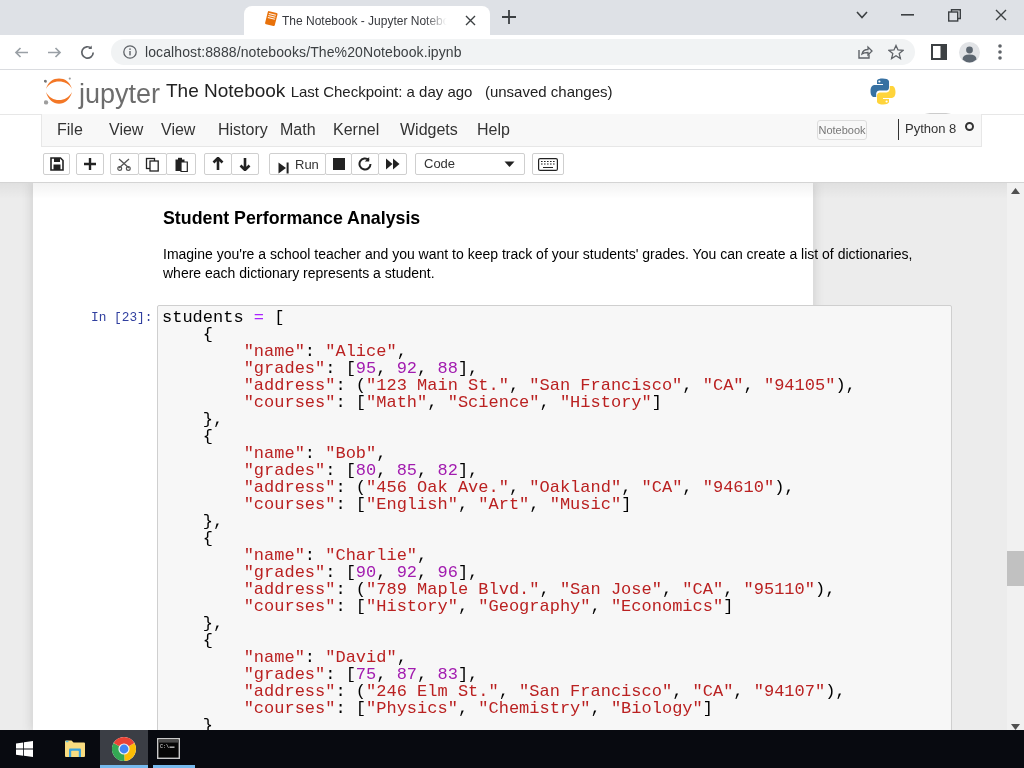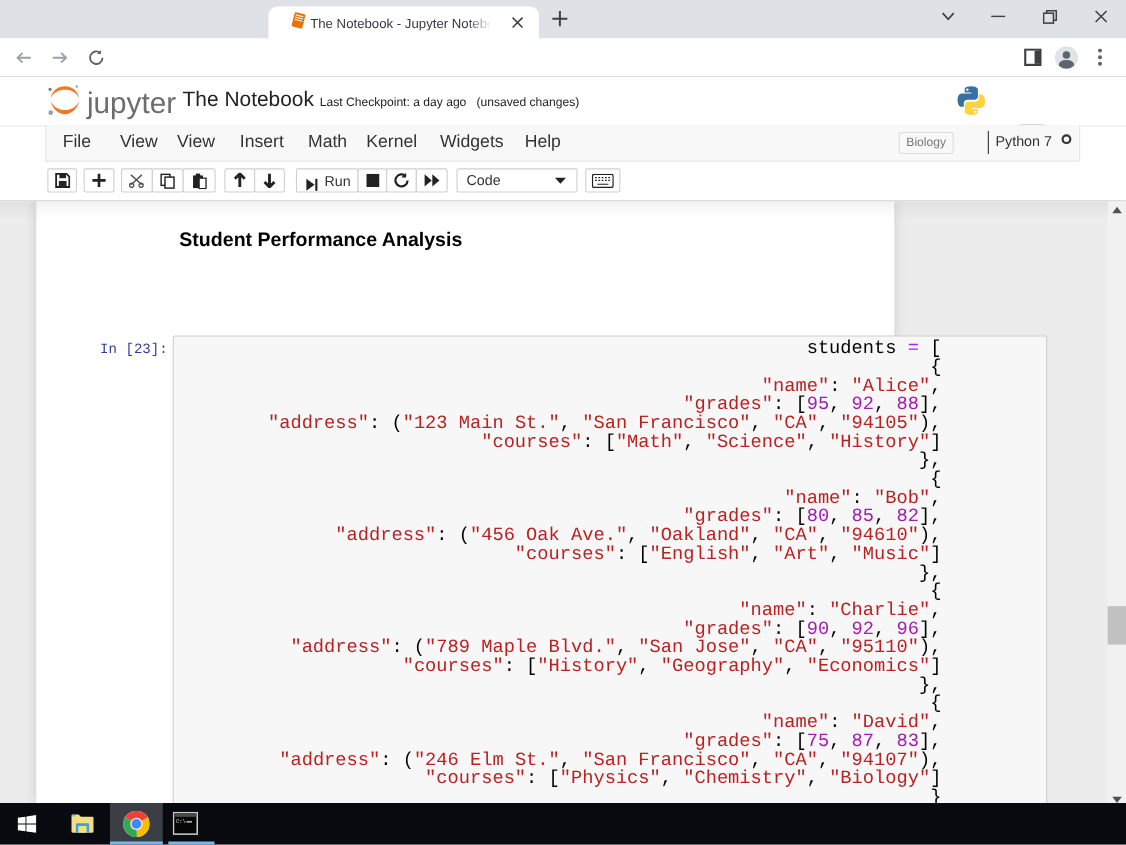--- a/index.html
+++ b/index.html
@@ -17,41 +17,41 @@
 .tabx svg { display:block; }
 
 
 #addrbar { position:absolute; left:0; top:35px; width:1024px; height:35px; background:#fff; border-bottom:1px solid #dadce0; }
 #omnibox { position:absolute; left:111px; top:4px; width:804px; height:26px; background:#f1f3f4; border-radius:13px; }
 #url { position:absolute; left:34px; top:5px; font-size:14px; color:#3c4043; letter-spacing:0.1px; }
 
 
 #jheader { position:absolute; left:0; top:70px; width:1024px; height:44px; background:#fff; }
 #jname { position:absolute; left:166px; top:10px; font-size:19px; color:#222; }
-#jchk { font-size:11px; color:#222; }
+#jchk { font-size:15px; color:#222; }
 #logout { position:absolute; left:918px; top:7px; width:40px; height:27px; border:1px solid #ccc; border-radius:12px; background:#fff; font-size:13px; color:#333; text-align:center; line-height:25px;margin-top:36px; }
 
 
 #menubar { position:absolute; left:41px; top:114px; width:941px; height:33px; background:#f8f8f8; border:1px solid #e7e7e7; border-top:none; }
 #menutopline { position:absolute; left:0; top:114px; width:1024px; height:1px; background:#e7e7e7; }
 .mitem { position:absolute; top:7px; font-size:16px; color:#333; }
 #trusted { position:absolute; left:775px; top:6px; width:50px; height:20px; border:1px solid #ddd; border-radius:3px; font-size:11px; color:#777; text-align:center; line-height:18px; }
 #kernsep { position:absolute; left:856px; top:5px; width:1px; height:21px; background:#333; }
 #kernname { position:absolute; left:863px; top:7px; font-size:13px; color:#333; }
 #kernind { position:absolute; left:923px; top:8px; width:9px; height:9px; border:2px solid #333; border-radius:50%; }
 
 
 #toolbar { position:absolute; left:0; top:148px; width:1024px; height:35px; background:#fff; border-bottom:1px solid #d4d4d4; }
 .tbtn { position:absolute; top:5px; height:22px; background:#fff; border:1px solid #cfcfcf; border-radius:2px; }
 .tbtn svg { display:block; margin:3px auto; }
 #codesel { position:absolute; left:415px; top:5px; width:110px; height:22px; background:#fff; border:1px solid #cfcfcf; border-radius:2px; font-size:13px; color:#333; line-height:20px; padding-left:8px; }
 
 
 #content { position:absolute; left:0; top:183px; width:1024px; height:547px; background:#ececec; overflow:hidden; }
-#container { position:absolute; left:33px; top:0; width:780px; height:547px; background:#fff; box-shadow:0 0 10px 1px rgba(87,87,87,0.2);text-align:right; }
+#container { position:absolute; left:33px; top:0; width:780px; height:547px; background:#fff; box-shadow:0 0 10px 1px rgba(87,87,87,0.2); }
 #topshadow { position:absolute; left:0; top:0; width:1024px; height:16px; background:linear-gradient(180deg,rgba(0,0,0,0.05),rgba(0,0,0,0)); }
 #mdheading { position:absolute; left:130px; top:25px; font-size:17.8px; font-weight:bold; color:#000; }
 #mdpara { position:absolute; left:130px; top:62px; width:760px; font-size:14px; color:#000; line-height:19px; }
 #prompt { position:absolute; left:58px; top:127px; font-family:"Liberation Mono",monospace; font-size:12.8px; color:#303f9f; }
 #codebox { position:absolute; left:124px; top:122px; width:795px; height:430px; background:#f7f7f7; border:1px solid #cfcfcf; border-radius:2px; }
 #code { position:absolute; left:4px; top:3px; font-family:Liberation Mono, monospace; font-size:17px; color:#000; white-space:pre; }
 #code div { height:17px; line-height:17px; }
 #code i { font-style:normal; }
 #code i.s { color:#ba2121; }
 #code i.n { color:#a21caf; }
@@ -109,20 +109,35 @@
     <svg class="abs" style="left:14px;top:10px" width="15" height="15" viewBox="0 0 15 15">
         <path d="M14 7.5 L2 7.5 M6.5 3 L2 7.5 L6.5 12" stroke="#9aa0a6" stroke-width="1.7" fill="none"></path>
       </svg>
     <svg class="abs" style="left:47px;top:10px" width="15" height="15" viewBox="0 0 15 15">
         <path d="M1 7.5 L13 7.5 M8.5 3 L13 7.5 L8.5 12" stroke="#9aa0a6" stroke-width="1.7" fill="none"></path>
       </svg>
     <svg class="abs" style="left:80px;top:10px" width="15" height="15" viewBox="0 0 15 15">
         <path d="M13.2 7.5 A5.7 5.7 0 1 1 11.4 3.3" stroke="#5f6368" stroke-width="1.7" fill="none"></path>
         <path d="M11.7 0.5 L11.7 4 L8.2 4 Z" fill="#5f6368"></path>
       </svg>
+    <div id="omnibox">
+      <svg class="abs" style="left:12px;top:6px" width="14" height="14" viewBox="0 0 14 14">
+          <circle cx="7" cy="7" r="6.2" fill="none" stroke="#5f6368" stroke-width="1.3"></circle>
+          <rect x="6.3" y="6" width="1.4" height="4.4" fill="#5f6368"></rect>
+          <rect x="6.3" y="3.4" width="1.4" height="1.5" fill="#5f6368"></rect>
+        </svg>
+      <div id="url">localhost:8888/notebooks/The%20Notebook.ipynb</div>
+      <svg class="abs" style="left:746px;top:5px" width="16" height="16" viewBox="0 0 16 16">
+          <path d="M2 6 L2 14 L12 14 L12 10.5" fill="none" stroke="#5f6368" stroke-width="1.4"></path>
+          <path d="M5 10 Q6 5.5 11 5.5 L11 3 L15 7 L11 11 L11 8.5 Q7 8.5 5 10 Z" fill="none" stroke="#5f6368" stroke-width="1.3"></path>
+        </svg>
+      <svg class="abs" style="left:777px;top:5px" width="16" height="16" viewBox="0 0 16 16">
+          <path d="M8 1.5 L10 6 L15 6.4 L11.2 9.6 L12.4 14.5 L8 11.8 L3.6 14.5 L4.8 9.6 L1 6.4 L6 6 Z" fill="none" stroke="#5f6368" stroke-width="1.3"></path>
+        </svg>
+    </div>
     <svg class="abs" style="left:931px;top:9px" width="16" height="16" viewBox="0 0 16 16">
         <rect x="1" y="1" width="14" height="14" fill="none" stroke="#3c4043" stroke-width="2"></rect>
         <rect x="9.5" y="2" width="5.5" height="12" fill="#3c4043"></rect>
       </svg>
     <circle class="abs"></circle>
     <svg class="abs" style="left:959px;top:7px" width="21" height="21" viewBox="0 0 21 21">
         <circle cx="10.5" cy="10.5" r="10.5" fill="#e1e3e6"></circle>
         <circle cx="10.5" cy="8" r="3.4" fill="#5c6670"></circle>
         <path d="M3.5 17.5 Q3.5 12.5 10.5 12.5 Q17.5 12.5 17.5 17.5 Q14 20.6 10.5 20.6 Q7 20.6 3.5 17.5 Z" fill="#5c6670"></path>
       </svg>
@@ -148,28 +163,28 @@
       <path d="M14.3 27.5 C20.4 27.5 20 24.8 20 24.8 L20 22 L14 22 L14 21.1 L22.4 21.1 C22.4 21.1 26.5 21.6 26.5 15.1 C26.5 8.7 22.9 8.9 22.9 8.9 L20.8 8.9 L20.8 11.8 C20.8 11.8 20.9 15.4 17.3 15.4 L11.3 15.4 C11.3 15.4 8 15.3 8 18.6 L8 24.2 C8 24.2 7.5 27.5 14.3 27.5 Z M17.6 25.6 A1.1 1.1 0 1 1 17.6 23.4 A1.1 1.1 0 0 1 17.6 25.6 Z" fill="#ffd43b"></path>
     </svg>
     <div id="logout">Logout</div>
   </div>
 
   <div id="menutopline"></div>
   <div id="menubar">
     <div class="mitem" style="left:15px">File</div>
     <div class="mitem" style="left:67px">View</div>
     <div class="mitem" style="left:119px">View</div>
-    <div class="mitem" style="left:176px">Insert</div>
+    <div class="mitem" style="left:176px">History</div>
     <div class="mitem" style="left:238px">Math</div>
     <div class="mitem" style="left:291px">Kernel</div>
     <div class="mitem" style="left:358px">Widgets</div>
     <div class="mitem" style="left:435px">Help</div>
-    <div id="trusted">Biology</div>
+    <div id="trusted">Notebook</div>
     <div id="kernsep"></div>
-    <div id="kernname">Python 7</div>
+    <div id="kernname">Python 8</div>
     <div id="kernind"></div>
   </div>
 
   <div id="toolbar">
     <div class="tbtn" style="left:43px;width:27px">
       <svg width="14" height="14" viewBox="0 0 14 14">
           <path d="M1 1 L10.5 1 L13 3.5 L13 13 L1 13 Z" fill="none" stroke="#222" stroke-width="1.6"></path>
           <rect x="3.5" y="7.5" width="7" height="5.5" fill="#222"></rect>
           <rect x="4" y="1" width="6" height="4" fill="#222"></rect>
         </svg>
@@ -242,20 +257,21 @@
       <svg width="20" height="13" viewBox="0 0 20 13" style="margin-top:4px">
           <rect x="0.6" y="0.6" width="18.8" height="11.8" rx="1.5" fill="none" stroke="#222" stroke-width="1.2"></rect>
           <path d="M3 3.5 h1.6 M6 3.5 h1.6 M9 3.5 h1.6 M12 3.5 h1.6 M15 3.5 h1.6 M3 6 h1.6 M6 6 h1.6 M9 6 h1.6 M12 6 h1.6 M15 6 h1.6 M5 9.5 h10" stroke="#222" stroke-width="1.1"></path>
         </svg>
     </div>
   </div>
 
   <div id="content">
     <div id="container">
       <div id="mdheading">Student Performance Analysis</div>
+      <div id="mdpara">Imagine you're a school teacher and you want to keep track of your students' grades. You can create a list of dictionaries, where each dictionary represents a student.</div>
       <div id="prompt">In [23]:</div>
       <div id="codebox">
         <div id="code"><div>students <i class="o">=</i> [</div><div>    {</div><div>        <i class="s">"name"</i>: <i class="s">"Alice"</i>,</div><div>        <i class="s">"grades"</i>: [<i class="n">95</i>, <i class="n">92</i>, <i class="n">88</i>],</div><div>        <i class="s">"address"</i>: (<i class="s">"123 Main St."</i>, <i class="s">"San Francisco"</i>, <i class="s">"CA"</i>, <i class="s">"94105"</i>),</div><div>        <i class="s">"courses"</i>: [<i class="s">"Math"</i>, <i class="s">"Science"</i>, <i class="s">"History"</i>]</div><div>    },</div><div>    {</div><div>        <i class="s">"name"</i>: <i class="s">"Bob"</i>,</div><div>        <i class="s">"grades"</i>: [<i class="n">80</i>, <i class="n">85</i>, <i class="n">82</i>],</div><div>        <i class="s">"address"</i>: (<i class="s">"456 Oak Ave."</i>, <i class="s">"Oakland"</i>, <i class="s">"CA"</i>, <i class="s">"94610"</i>),</div><div>        <i class="s">"courses"</i>: [<i class="s">"English"</i>, <i class="s">"Art"</i>, <i class="s">"Music"</i>]</div><div>    },</div><div>    {</div><div>        <i class="s">"name"</i>: <i class="s">"Charlie"</i>,</div><div>        <i class="s">"grades"</i>: [<i class="n">90</i>, <i class="n">92</i>, <i class="n">96</i>],</div><div>        <i class="s">"address"</i>: (<i class="s">"789 Maple Blvd."</i>, <i class="s">"San Jose"</i>, <i class="s">"CA"</i>, <i class="s">"95110"</i>),</div><div>        <i class="s">"courses"</i>: [<i class="s">"History"</i>, <i class="s">"Geography"</i>, <i class="s">"Economics"</i>]</div><div>    },</div><div>    {</div><div>        <i class="s">"name"</i>: <i class="s">"David"</i>,</div><div>        <i class="s">"grades"</i>: [<i class="n">75</i>, <i class="n">87</i>, <i class="n">83</i>],</div><div>        <i class="s">"address"</i>: (<i class="s">"246 Elm St."</i>, <i class="s">"San Francisco"</i>, <i class="s">"CA"</i>, <i class="s">"94107"</i>),</div><div>        <i class="s">"courses"</i>: [<i class="s">"Physics"</i>, <i class="s">"Chemistry"</i>, <i class="s">"Biology"</i>]</div><div>    }</div>
         </div>
       </div>
     </div>
     <div id="topshadow"></div>
     <div id="sbar">
       <svg class="abs" style="left:4px;top:5px" width="9" height="6" viewBox="0 0 9 6">
           <path d="M0 6 L4.5 0 L9 6 Z" fill="#505050"></path>

